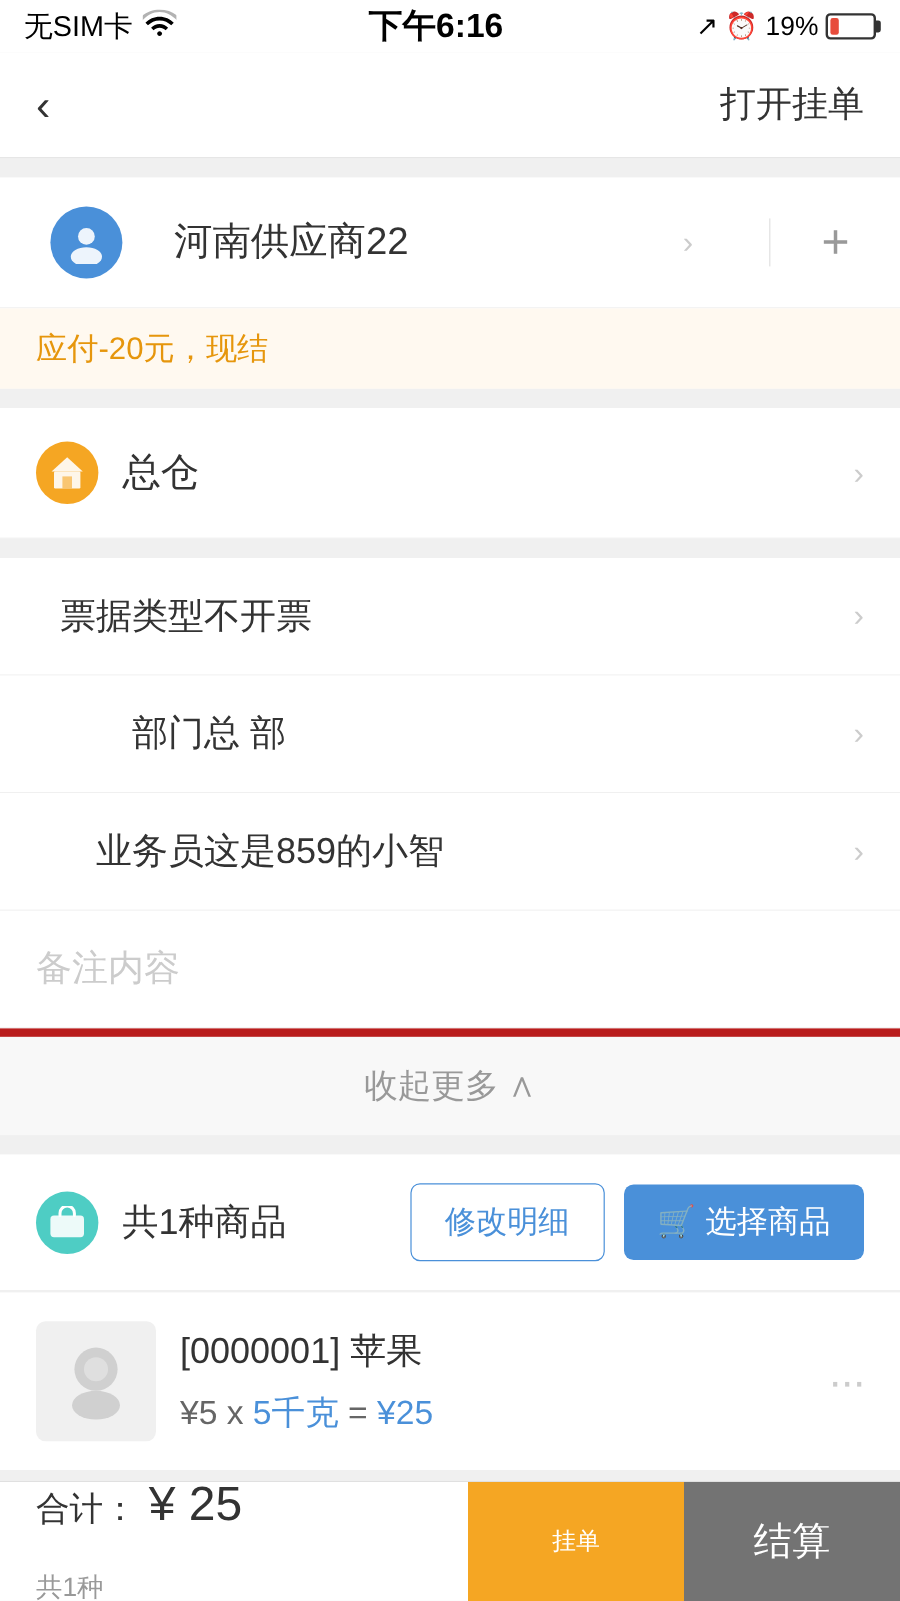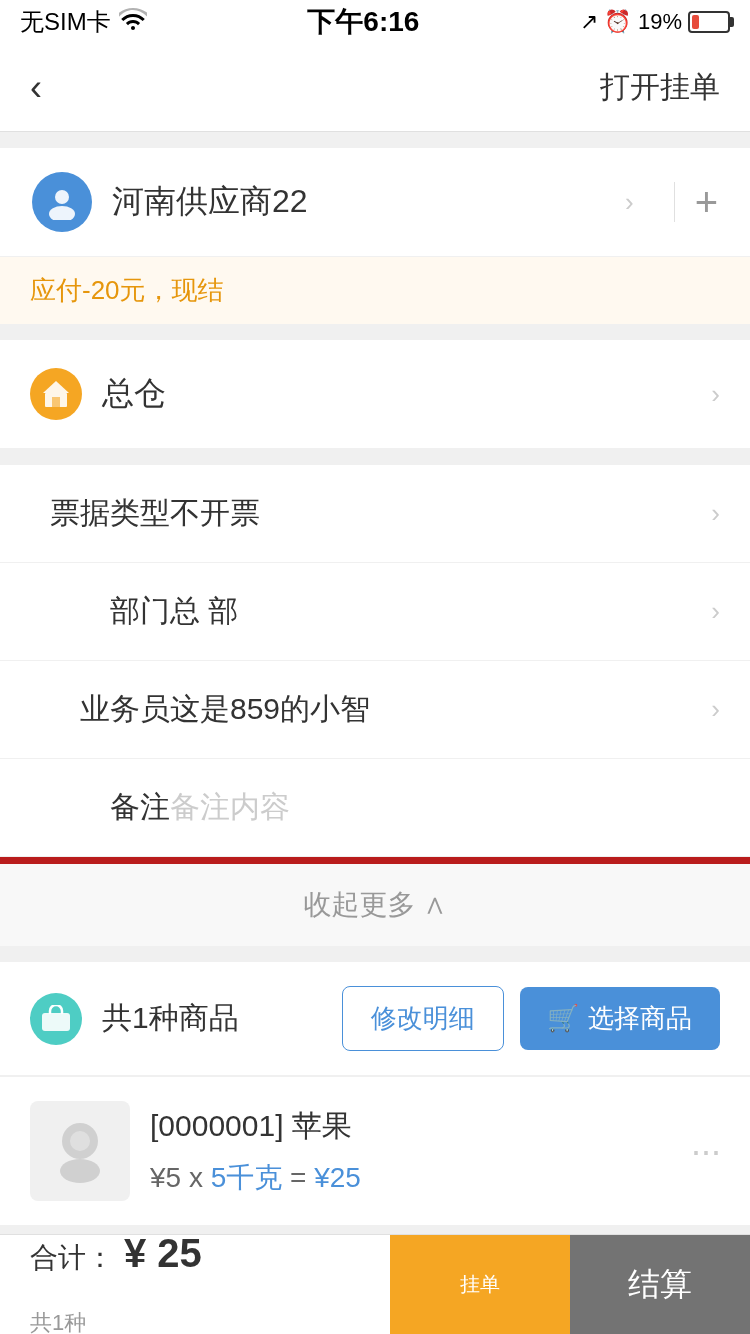--- a/index.html
+++ b/index.html
@@ -90,23 +90,24 @@
     
     .card {
       background: #fff;
       margin-bottom: 0;
     }
 
     
     .supplier-row {
       display: flex;
       align-items: center;
-      padding: 24px 32px;
+      padding: 24px 42px;
       background: #fff;
       border-bottom: 1px solid #f0f0f0;
+      gap: 23px;
     }
     .supplier-avatar {
       width: 60px; height: 60px;
       border-radius: 50%;
       background: #4a90d9;
       display: flex; align-items: center; justify-content: center;
       color: #fff;
       font-size: 30px;
       flex-shrink: 0;
     }
@@ -323,21 +324,21 @@
       display: flex;
       align-items: baseline;
       gap: 10px;
     }
     .total-label {
       font-size: 28px;
       color: #333;
     }
     .total-amount {
       font-size: 40px;
-      font-weight: 700;
+      font-weight: 400;
       color: #333;
     }
     .total-sub {
       font-size: 22px;
       color: #999;
       margin-top: 2px;
     }
     .btn-hang {
       width: 180px;
       height: 100px;
@@ -448,21 +449,20 @@
     <span class="form-label">部门</span>
     <span class="form-value">总 部</span>
     <span class="form-arrow chevron-right">›</span>
   </div>
   <div class="form-row">
     <span class="form-label">业务员</span>
     <span class="form-value">这是859的小智</span>
     <span class="form-arrow chevron-right">›</span>
   </div>
   <div class="form-row">
-    <span class="form-label">备注</span>
     <span class="form-placeholder">备注内容</span>
   </div>
 </div>
 
 <div class="collapse-bar">
   <span>收起更多 ∧</span>
 </div>
 
 <div class="section-gap"></div>
 

